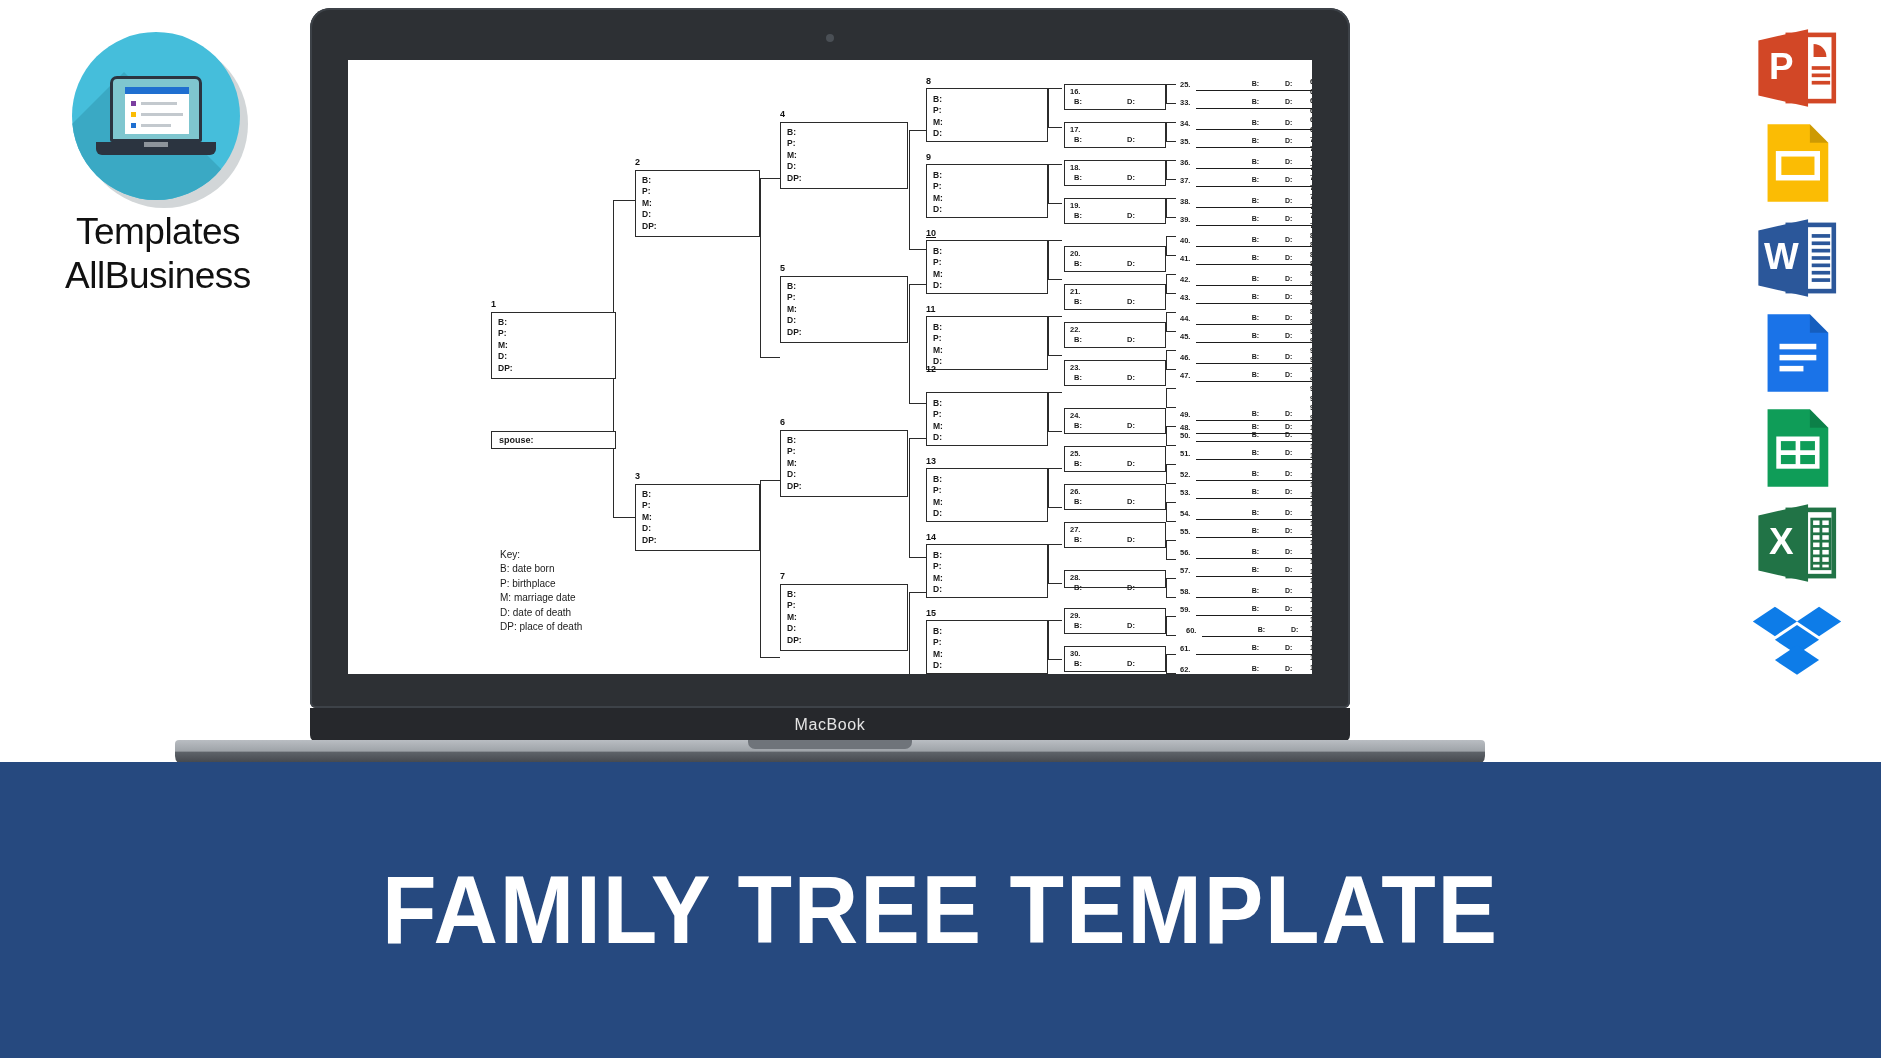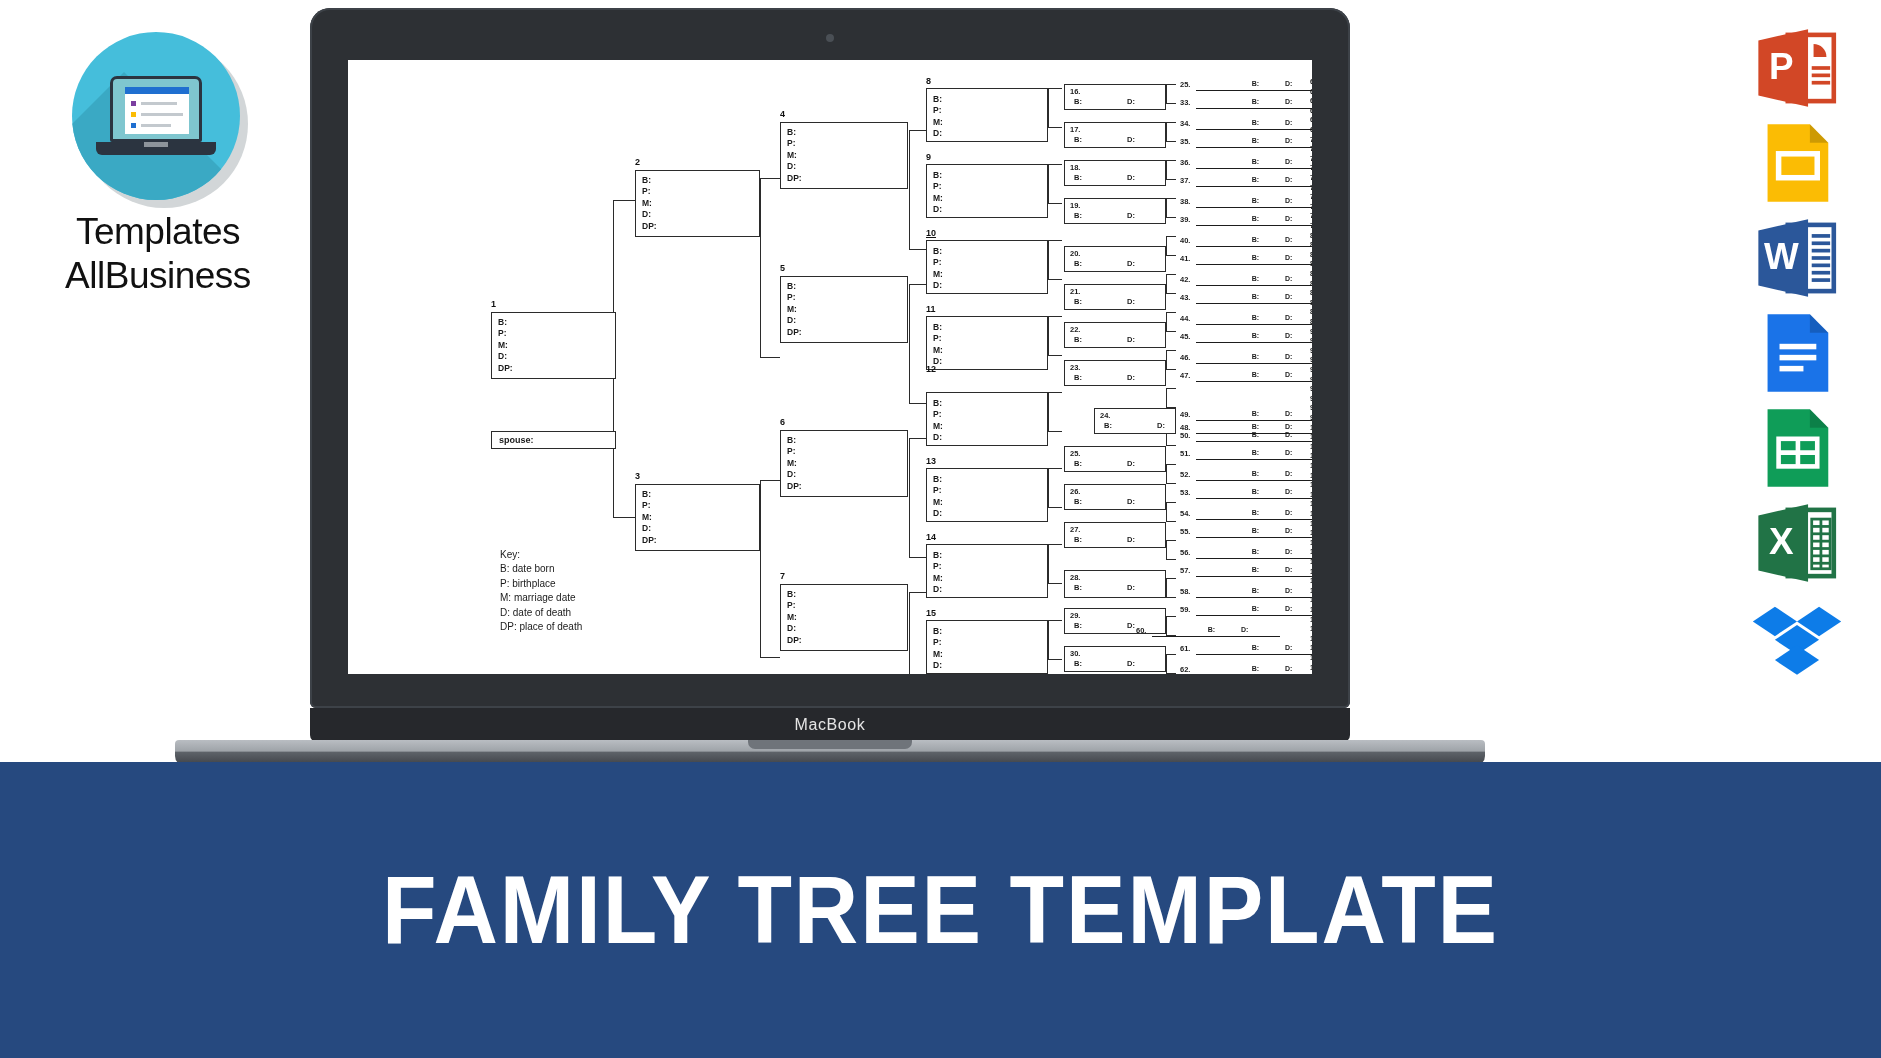--- a/index.html
+++ b/index.html
@@ -392,41 +392,41 @@
             <div class="sbox" style="left: 716px; top: 262px; width: 102px; height: 26px;">
               <div class="sn">22.</div>
               <div class="sb">B:</div>
               <div class="sd">D:</div>
             </div>
             <div class="sbox" style="left: 716px; top: 300px; width: 102px; height: 26px;">
               <div class="sn">23.</div>
               <div class="sb">B:</div>
               <div class="sd">D:</div>
             </div>
-            <div class="sbox" style="left: 716px; top: 348px; width: 82px; height: 26px; margin-left: 30px;">
+            <div class="sbox" style="left: 716px; top: 348px; width: 102px; height: 26px;">
               <div class="sn">24.</div>
               <div class="sb">B:</div>
               <div class="sd">D:</div>
             </div>
             <div class="sbox" style="left: 716px; top: 386px; width: 102px; height: 26px;">
               <div class="sn">25.</div>
               <div class="sb">B:</div>
               <div class="sd">D:</div>
             </div>
             <div class="sbox" style="left: 716px; top: 424px; width: 102px; height: 26px;">
               <div class="sn">26.</div>
               <div class="sb">B:</div>
               <div class="sd">D:</div>
             </div>
             <div class="sbox" style="left: 716px; top: 462px; width: 102px; height: 26px;">
               <div class="sn">27.</div>
               <div class="sb">B:</div>
               <div class="sd">D:</div>
             </div>
-            <div class="sbox" style="left: 716px; top: 510px; width: 102px; height: 28px;">
+            <div class="sbox" style="left: 716px; top: 510px; width: 102px; height: 18px;">
               <div class="sn">28.</div>
               <div class="sb">B:</div>
               <div class="sd">D:</div>
             </div>
             <div class="sbox" style="left: 716px; top: 548px; width: 102px; height: 26px;">
               <div class="sn">29.</div>
               <div class="sb">B:</div>
               <div class="sd">D:</div>
             </div>
             <div class="sbox" style="left: 716px; top: 586px; width: 102px; height: 26px;">
@@ -595,21 +595,21 @@
               <div class="rule" style="width: 128px;"></div>
               <div class="lb" style="left: 71.68px;">B:</div>
               <div class="ld" style="left: 104.96px;">D:</div>
             </div>
             <div class="lrow" style="left: 832px; top: 545px; width: 146px;">
               <div class="ln">59.</div>
               <div class="rule" style="width: 128px;"></div>
               <div class="lb" style="left: 71.68px;">B:</div>
               <div class="ld" style="left: 104.96px;">D:</div>
             </div>
-            <div class="lrow" style="left: 788px; top: 566px; width: 146px;">
+            <div class="lrow" style="left: 838px; top: 566px; width: 146px;">
               <div class="ln">60.</div>
               <div class="rule" style="width: 128px;"></div>
               <div class="lb" style="left: 71.68px;">B:</div>
               <div class="ld" style="left: 104.96px;">D:</div>
             </div>
             <div class="lrow" style="left: 832px; top: 584px; width: 146px;">
               <div class="ln">61.</div>
               <div class="rule" style="width: 128px;"></div>
               <div class="lb" style="left: 71.68px;">B:</div>
               <div class="ld" style="left: 104.96px;">D:</div>

